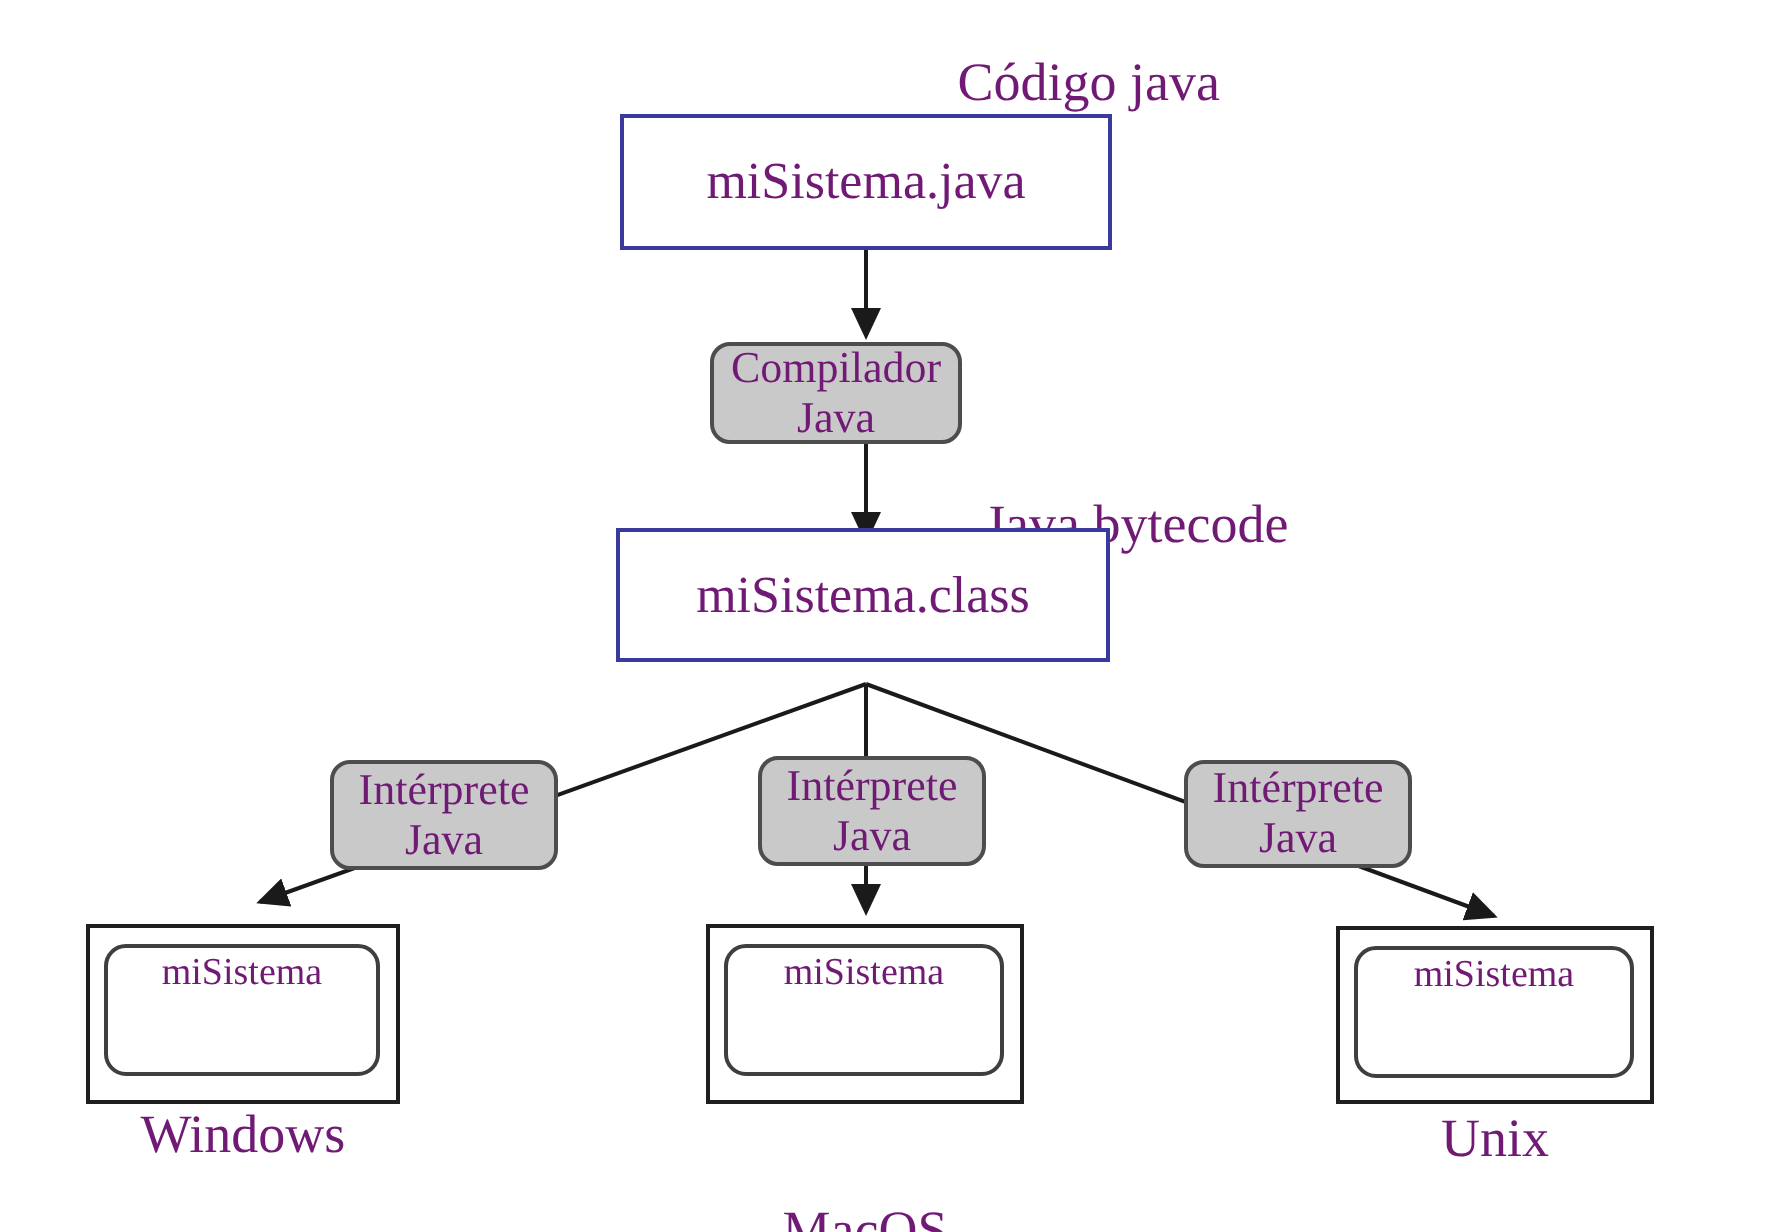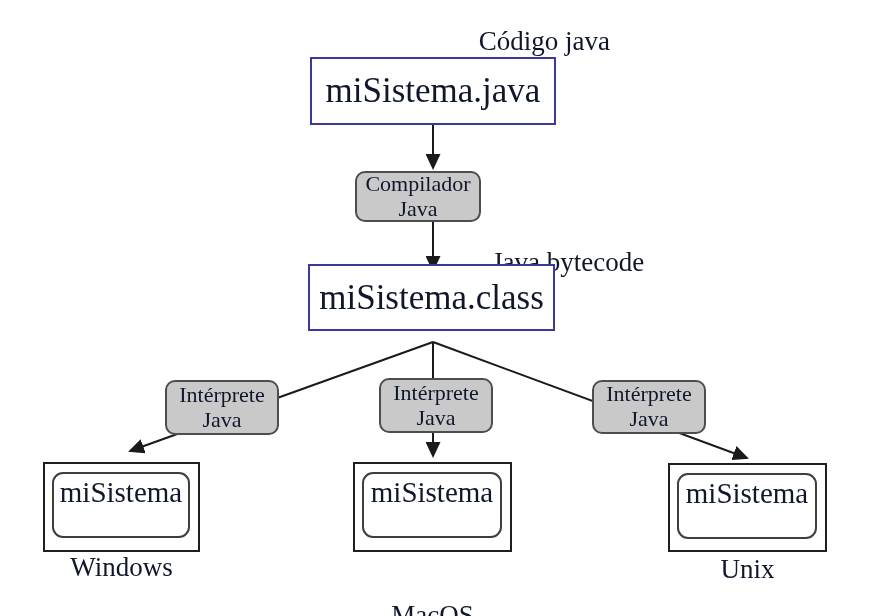--- a/index.html
+++ b/index.html
@@ -6,21 +6,21 @@
     margin: 0;
     padding: 0;
     background: #ffffff;
   }
   .canvas {
     position: relative;
     width: 888px;
     height: 616px;
     background: #ffffff;
     font-family: "Liberation Serif", "DejaVu Serif", serif;
-    color: #0f172a;
+    color: #701a75;
     overflow: hidden;
   }
   .connector-layer {
     position: absolute;
     left: 0; top: 0;
     width: 888px; height: 616px;
   }
   .arrow {
     stroke: var(--line-color, #1a1a1a);
     stroke-width: 2;
@@ -34,21 +34,21 @@
     position: absolute;
     display: flex;
     align-items: center;
     justify-content: center;
     box-sizing: border-box;
     text-align: center;
   }
   .file-box {
     border: 2px solid var(--accent-blue, #3a3a9d);
     background: #ffffff;
-    font-size: 35px;
+    font-size: 26px;
   }
   .proc-box {
     background: var(--node-fill, #c9c9c9);
     border: 2px solid var(--node-border, #4d4d4d);
     border-radius: 10px;
     font-size: 22px;
     line-height: 1.12;
     flex-direction: column;
   }
   .platform-outer {
@@ -63,21 +63,21 @@
     position: absolute;
     box-sizing: border-box;
     left: 7px;
     top: 8px;
     width: 138px;
     height: 66px;
     border: 2px solid #3f3f3f;
     border-radius: 11px;
     background: #ffffff;
     text-align: center;
-    font-size: 29px;
+    font-size: 19px;
     padding-top: 2px;
   }
   .float-label {
     position: absolute;
     font-size: 27px;
     white-space: nowrap;
   }
   .os-label {
     position: absolute;
     width: 157px;

